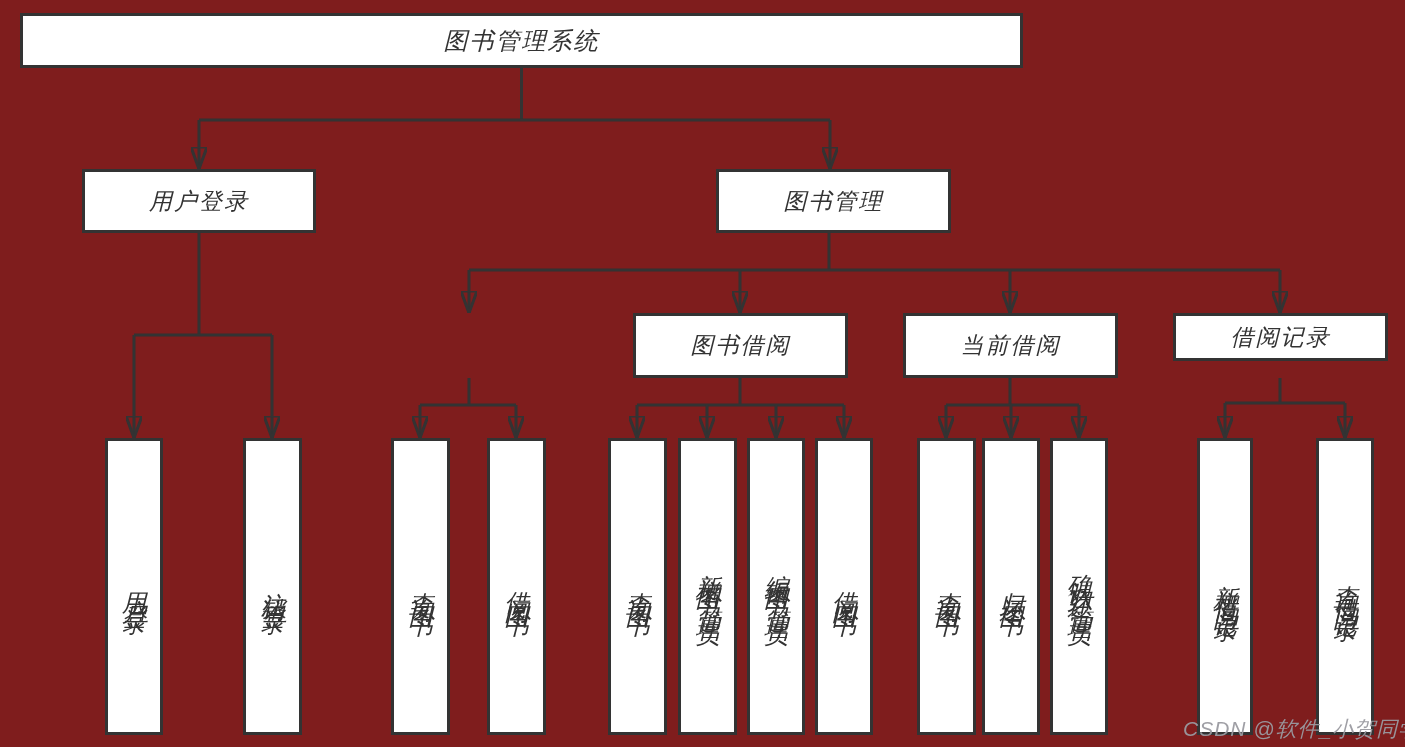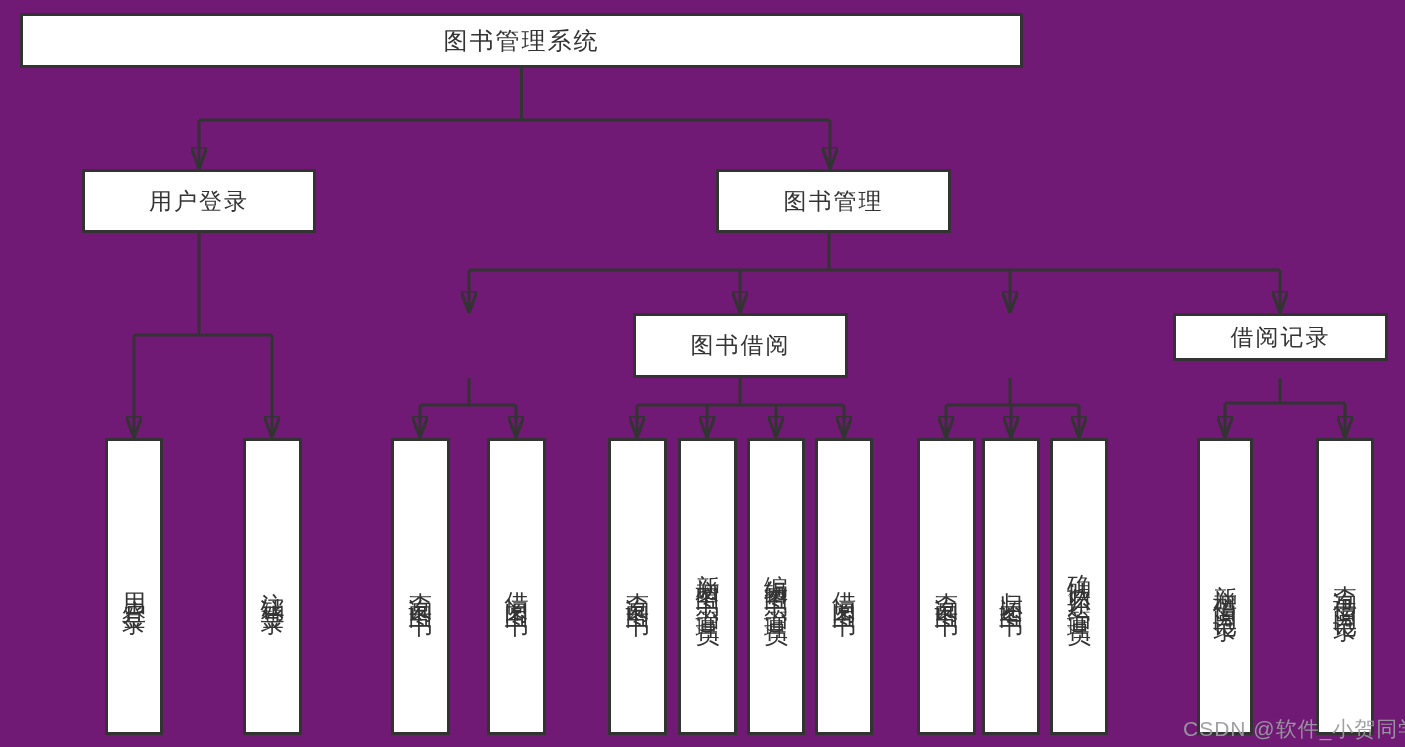--- a/index.html
+++ b/index.html
@@ -1,23 +1,24 @@
 <!DOCTYPE html>
 <html><head>
 <meta charset="utf-8">
 <style>
   html, body { margin: 0; padding: 0; background: #ffffff; }
   #canvas {
     position: relative;
     width: 1405px;
     height: 747px;
-    background: #701a75;
+    background: #7f1d1d;
     font-family: "Liberation Sans", "DejaVu Sans", sans-serif;
     color: #333333;
     overflow: hidden;
+    font-style: italic;
   }
   #edges {
     position: absolute;
     left: 0; top: 0;
     width: 1405px; height: 747px;
   }
   #edges path { stroke: #333333; stroke-width: 3; fill: none; }
   .node {
     position: absolute;
     box-sizing: border-box;
@@ -133,20 +134,23 @@
   <div class="node" style="left:82px; top:169px; width:234px; height:64px;">
     <span>用户登录</span>
   </div>
   <div class="node" style="left:716px; top:169px; width:235px; height:64px;">
     <span>图书管理</span>
   </div>
 
   <div class="node" style="left:633px; top:313px; width:215px; height:65px;">
     <span>图书借阅</span>
   </div>
+  <div class="node" style="left:903px; top:313px; width:215px; height:65px;">
+    <span>当前借阅</span>
+  </div>
   <div class="node" style="left:1173px; top:313px; width:215px; height:48px;">
     <span>借阅记录</span>
   </div>
 
   <div class="leaf" style="left:105px; width:58px;">
     <span>用户登录</span>
   </div>
   <div class="leaf" style="left:243px; width:59px;">
     <span>注销登录</span>
   </div>

